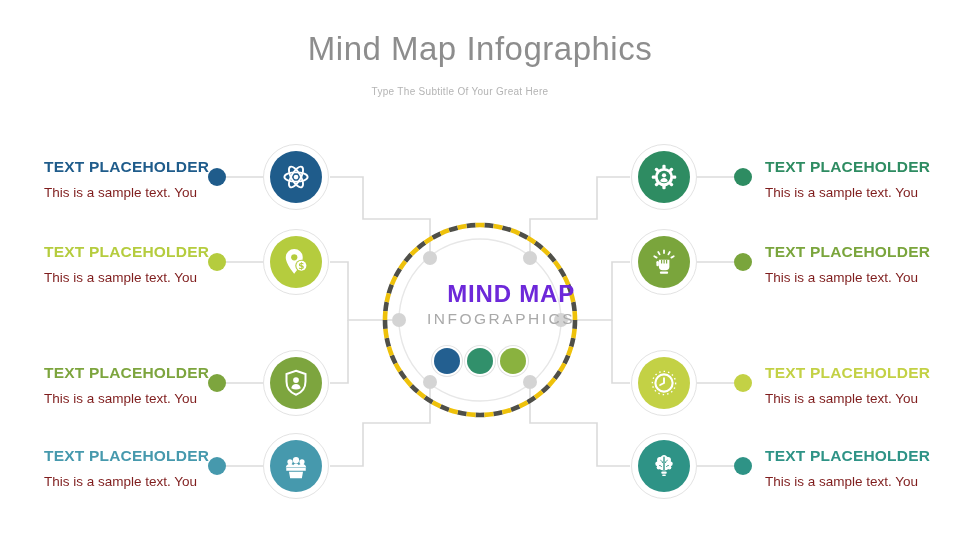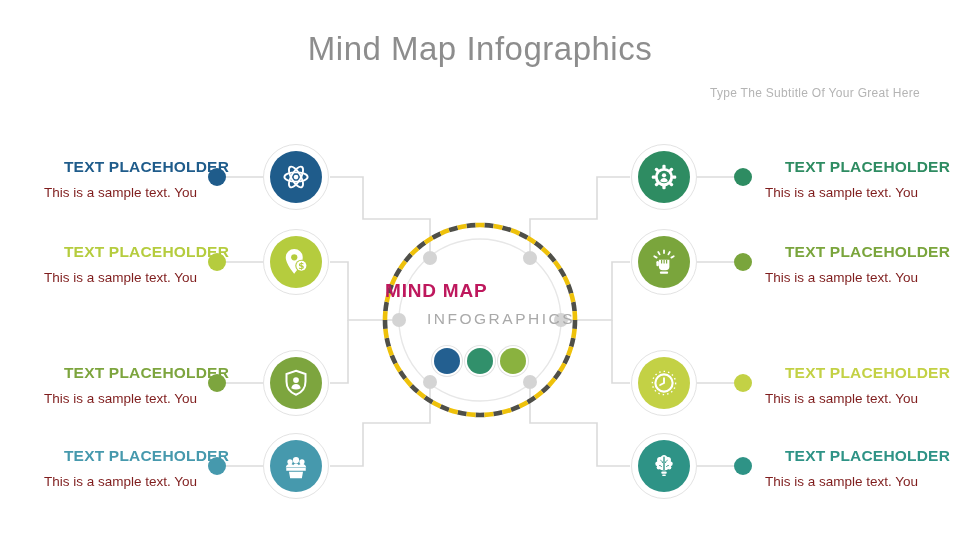--- a/index.html
+++ b/index.html
@@ -1,40 +1,40 @@
 <!DOCTYPE html>
 <html><head>
 <meta charset="utf-8">
 <style>
   html,body{margin:0;padding:0;background:#fff;}
   .slide{position:relative;width:960px;height:540px;background:#ffffff;overflow:hidden;
          font-family:"Liberation Sans",sans-serif;}
   
   .title{position:absolute;left:0;top:30px;width:960px;text-align:center;
          font-size:33px;font-weight:400;color:#8d8d8d;letter-spacing:.5px;}
-  .subtitle{position:absolute;left:0;top:86px;width:920px;text-align:right;
-         font-size:12px;color:#b4b4b4;letter-spacing:.3px;}
+  .subtitle{position:absolute;left:0;top:86px;width:920px;text-align:center;
+         font-size:10px;color:#b4b4b4;letter-spacing:.3px;}
   
   .wires{position:absolute;left:0;top:0;z-index:1;}
   
-  .center-title{position:absolute;left:385px;top:280px;width:190px;text-align:left;
-         font-size:19px;font-weight:bold;color:#be185d;letter-spacing:.8px;z-index:2;}
+  .center-title{position:absolute;left:385px;top:280px;width:190px;text-align:right;
+         font-size:24px;font-weight:bold;color:#6d28d9;letter-spacing:.8px;z-index:2;}
   .center-sub{position:absolute;left:385px;top:310px;width:190px;text-align:right;
          font-size:15.5px;color:#a9a9a9;letter-spacing:2.5px;z-index:2;}
   .center-dots{position:absolute;left:385px;top:348px;width:190px;display:flex;
          justify-content:center;gap:7px;z-index:2;}
   .center-dot{width:26px;height:26px;border-radius:50%;background:var(--c);
          box-shadow:0 0 0 2px #fff,0 0 0 3px #e3e3e3;}
   
   .row{position:absolute;left:0;width:0;height:0;z-index:2;}
   .y1{top:177px}.y2{top:262px}.y3{top:383px}.y4{top:466px}
   .texts{position:absolute;top:-18px;width:205px;}
   .left .texts{left:44px;text-align:left;}
   .right .texts{left:765px;text-align:left;}
-  .heading{font-size:15.5px;font-weight:bold;color:var(--c);letter-spacing:.2px;line-height:16px;text-align:center;}
+  .heading{font-size:15.5px;font-weight:bold;color:var(--c);letter-spacing:.2px;line-height:16px;}
   .body-text{font-size:13.5px;color:#7f1d1d;line-height:14px;margin-top:11px;}
   .dot{position:absolute;width:18px;height:18px;border-radius:50%;background:var(--c);top:-9px;}
   .left .dot{left:208px;}
   .right .dot{left:734px;}
   .badge{position:absolute;width:64px;height:64px;border-radius:50%;background:#fff;
          border:1px solid #e3e3e3;top:-33px;display:flex;align-items:center;justify-content:center;}
   .left .badge{left:263px;}
   .right .badge{left:631px;}
   .badge-inner{width:52px;height:52px;border-radius:50%;background:var(--c);
          display:flex;align-items:center;justify-content:center;}

